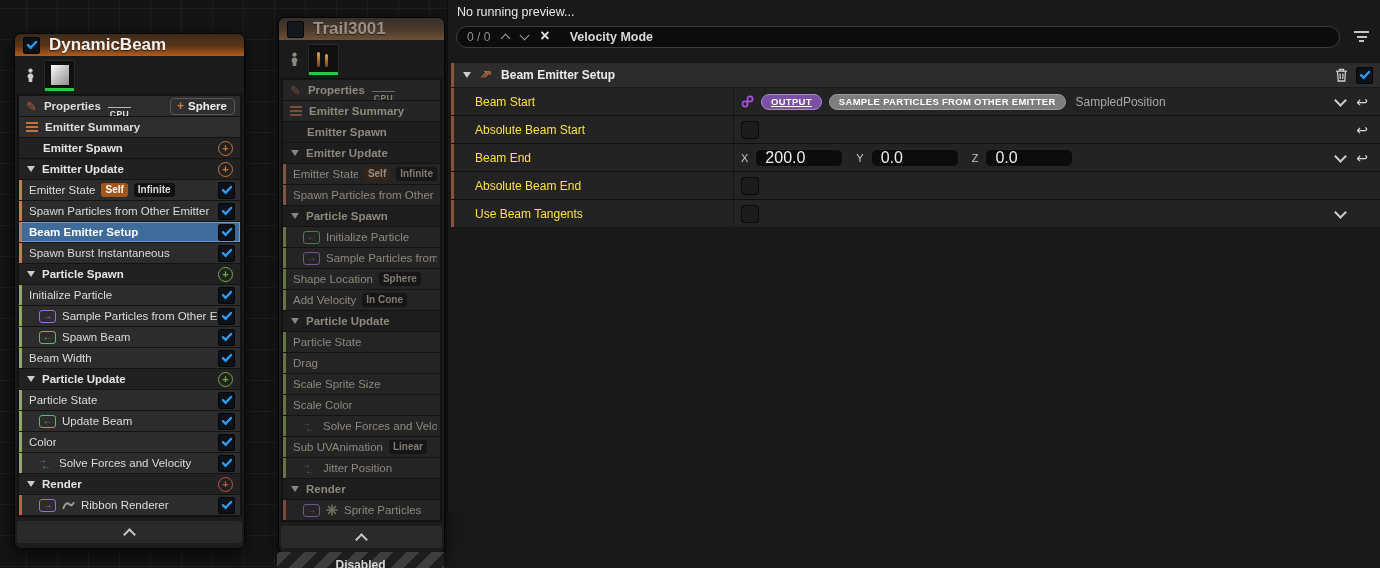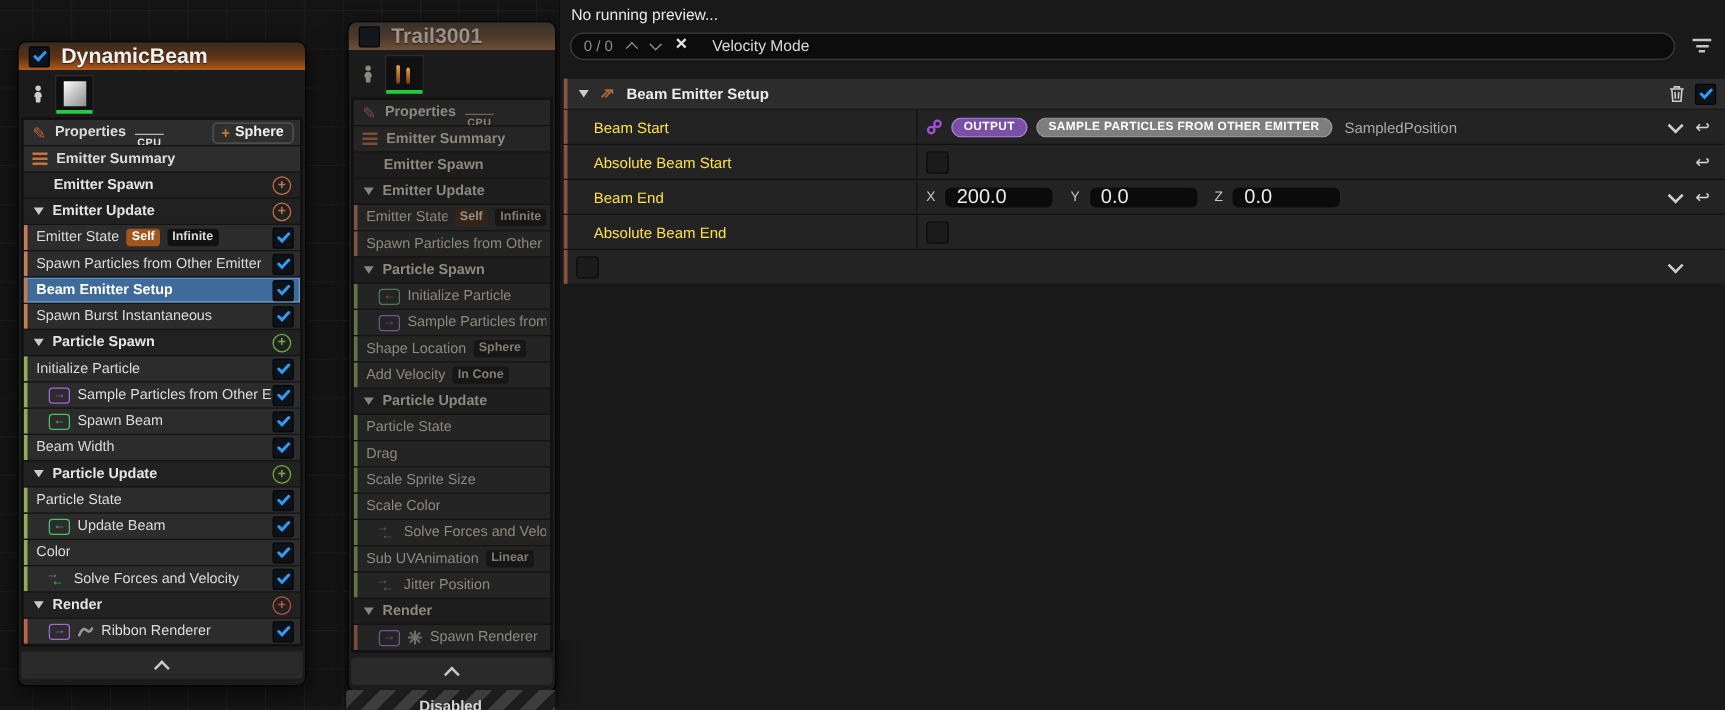--- a/index.html
+++ b/index.html
@@ -86,39 +86,39 @@
     display:flex;align-items:center;justify-content:center;font-size:12px;font-weight:bold;color:#d6d6d6;}
   
   .details{position:absolute;left:447px;top:0;width:933px;height:512px;background:#191919;border-left:1px solid #0c0c0c;}
   .preview-text{position:absolute;left:9px;top:5px;font-size:12.5px;color:#e8e8e8;}
   .search-bar{position:absolute;left:8px;top:26px;width:884px;height:22px;border-radius:12px;background:#0c0c0c;
     border:1px solid #3c3c3c;display:flex;align-items:center;padding:0 10px;gap:12px;box-sizing:border-box;}
   .search-count{font-size:12px;color:#8f8f8f;}
   .s-chev{width:6px;height:6px;border-right:1.8px solid #9f9f9f;border-bottom:1.8px solid #9f9f9f;display:inline-block;}
   .s-up{transform:rotate(225deg);margin-top:3px;} .s-dn{transform:rotate(45deg);margin-bottom:3px;}
   .s-x{font-size:16px;font-weight:bold;color:#e6e6e6;line-height:1;margin-top:-2px;}
-  .search-query{font-size:12.5px;color:#dadada;margin-left:8px;}
+  .search-query{font-size:12.5px;color:#dadada;margin-left:8px;font-weight:bold;}
   .filter-icon{position:absolute;right:12px;top:31px;display:flex;flex-direction:column;align-items:center;gap:2.5px;}
   .filter-icon i{height:2px;background:#c5c5c5;display:block;}
   .filter-icon .f1{width:15px;} .filter-icon .f2{width:10px;} .filter-icon .f3{width:5px;}
   .d-header{position:absolute;left:3px;top:63px;right:0;height:24px;background:#2c2c2c;display:flex;align-items:center;
     gap:8px;padding:0 8px 0 9px;border-left:3px solid #8a5340;box-sizing:border-box;}
   .stack-arrows{color:#a8683c;font-weight:bold;font-size:12px;letter-spacing:-7px;padding-right:8px;}
   .d-title{font-size:12px;font-weight:bold;color:#ececec;}
   .d-header .spacer{flex:1;}
   .d-rows{position:absolute;left:3px;top:88px;right:0;display:flex;flex-direction:column;gap:1px;background:#101010;}
   .d-row{height:27px;background:#232323;display:flex;align-items:center;}
   .d-accent{align-self:stretch;width:3px;background:#8a5340;flex:none;}
   .d-label{width:280px;flex:none;align-self:stretch;display:flex;align-items:center;padding-left:21px;
     border-right:1px solid #161616;box-sizing:border-box;}
   .d-label span{font-size:12px;color:#fde047;}
   .d-value{flex:1;display:flex;align-items:center;padding-left:7px;gap:7px;overflow:hidden;}
   .d-checkbox{width:16px;height:16px;background:#1b1b1b;border:1px solid #0a0a0a;border-radius:3px;flex:none;}
   .pill{border-radius:999px;padding:1.5px 9px;font-size:9.5px;font-weight:bold;letter-spacing:.3px;color:#fff;flex:none;}
-  .pill-purple{background:#7a4fa6;border:1px solid #a888d6;}
+  .pill-purple{background:#7a4fa6;border:1px solid #a888d6;text-decoration:underline;}
   .pill-gray{background:#7e7e7e;border:1px solid #999999;}
   .linked-val{font-size:12px;color:#a9a9a9;margin-left:3px;}
   .chain{display:flex;flex:none;}
   .axis{font-size:11px;color:#c8c8c8;flex:none;}
   .num-input{width:88px;height:18px;background:#0b0b0b;border:1px solid #262626;border-radius:6px;color:#ededed;
     font-size:16px;display:flex;align-items:center;padding-left:9px;box-sizing:border-box;flex:none;margin-right:6px;}
   .r-icons{margin-left:auto;display:flex;flex:none;padding-right:8px;}
   .slot{width:22px;display:flex;justify-content:center;align-items:center;}
   .reset{font-family:"DejaVu Sans",sans-serif;font-style:normal;font-size:14px;color:#d5d5d5;line-height:1;}
   .d-row .chev{border-color:#cfcfcf;}
@@ -453,21 +453,21 @@
           <span class="glyph-icon">
             <svg width="12" height="12" viewBox="0 0 12 12">
               <g stroke="currentColor" stroke-width="1.6">
                 <line x1="6" y1="0.5" x2="6" y2="11.5"></line>
                 <line x1="0.5" y1="6" x2="11.5" y2="6"></line>
                 <line x1="2" y1="2" x2="10" y2="10"></line>
                 <line x1="10" y1="2" x2="2" y2="10"></line>
               </g>
             </svg>
           </span>
-          <span class="lbl">Spawn Renderer</span>
+          <span class="lbl">Sprite Particles</span>
         </div>
       </div>
       <div class="em-collapse">
         <span class="chev up"></span>
       </div>
     </div>
   <div class="disabled-banner">
     <span>Disabled</span>
   </div>
 </div>
@@ -582,20 +582,23 @@
         <div class="d-value">
           <span class="d-checkbox"></span>
         </div>
         <span class="r-icons">
           <span class="slot"></span>
           <span class="slot"></span>
         </span>
       </div>
       <div class="d-row">
         <span class="d-accent"></span>
+        <div class="d-label">
+          <span>Use Beam Tangents</span>
+        </div>
         <div class="d-value">
           <span class="d-checkbox"></span>
         </div>
         <span class="r-icons">
           <span class="slot">
             <i class="chev down"></i>
           </span>
           <span class="slot"></span>
         </span>
       </div>

